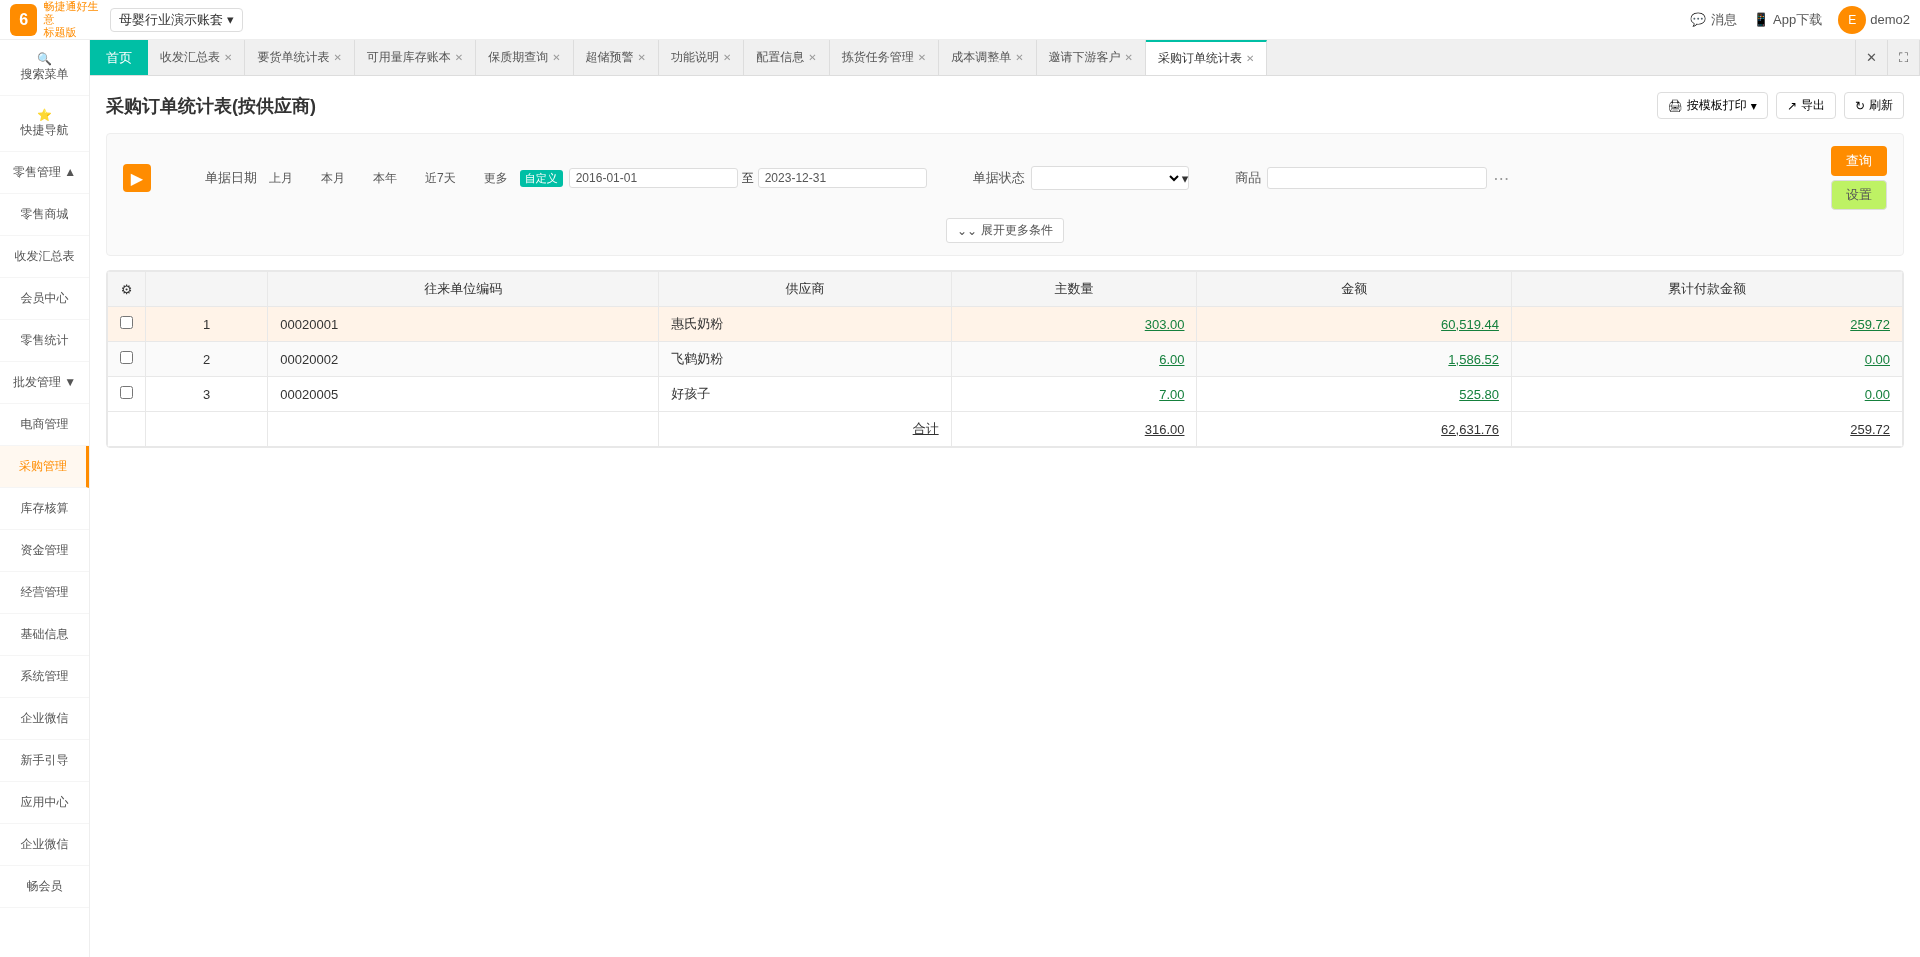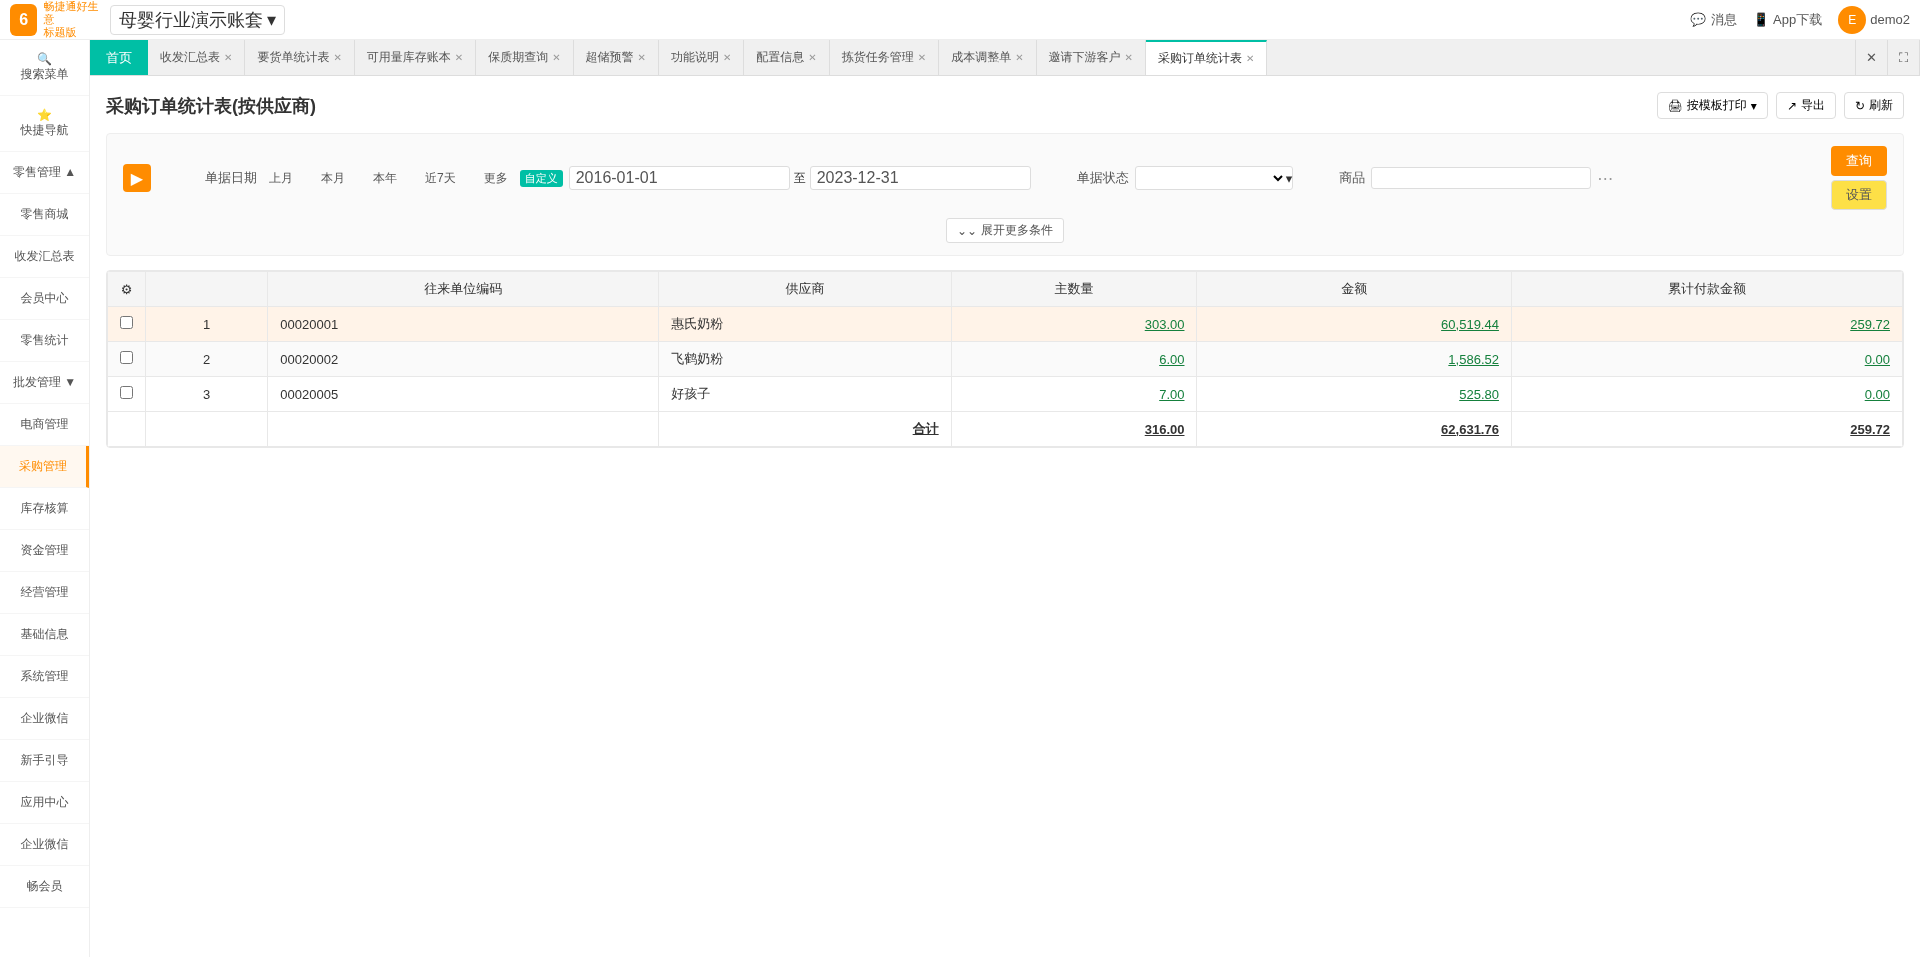--- a/index.html
+++ b/index.html
@@ -4,21 +4,21 @@
   <style>
     * { box-sizing: border-box; margin: 0; padding: 0; }
     body { font-family: "Microsoft YaHei", "PingFang SC", Arial, sans-serif; font-size: 13px; background: #f5f5f5; color: #333; }
 
     
     .app-container { display: flex; flex-direction: column; height: 957px; overflow: hidden; }
     .top-bar { display: flex; align-items: center; background: #fff; height: 40px; border-bottom: 1px solid #eee; padding: 0 10px; }
     .logo-area { display: flex; align-items: center; width: 90px; gap: 6px; }
     .logo-icon { width: 32px; height: 32px; background: #ff8c00; border-radius: 6px; display: flex; align-items: center; justify-content: center; color: white; font-size: 16px; font-weight: bold; }
     .logo-text { font-size: 11px; color: #ff8c00; line-height: 1.2; }
-    .workspace-selector { display: flex; align-items: center; gap: 4px; font-size: 18px; color: #333; cursor: pointer; border: 1px solid #ddd; border-radius: 4px; padding: 2px 8px; margin-left: 10px; }
+    .workspace-selector { display: flex; align-items: center; gap: 4px; font-size: 13px; color: #333; cursor: pointer; border: 1px solid #ddd; border-radius: 4px; padding: 2px 8px; margin-left: 10px; }
     .top-right { margin-left: auto; display: flex; align-items: center; gap: 16px; }
     .top-right-item { display: flex; align-items: center; gap: 4px; cursor: pointer; color: #555; font-size: 13px; }
     .avatar { width: 28px; height: 28px; border-radius: 50%; background: #ff8c00; display: flex; align-items: center; justify-content: center; color: white; font-size: 12px; }
 
     
     .main-layout { display: flex; flex: 1; overflow: hidden; }
 
     
     .sidebar { width: 90px; background: #fff; border-right: 1px solid #eee; display: flex; flex-direction: column; overflow-y: auto; }
     .sidebar-item { padding: 12px 6px; text-align: center; cursor: pointer; font-size: 12px; color: #555; border-bottom: 1px solid #f5f5f5; }
@@ -49,42 +49,42 @@
     .btn-refresh { display: flex; align-items: center; gap: 4px; border: 1px solid #ddd; background: #fff; padding: 4px 10px; border-radius: 4px; cursor: pointer; font-size: 12px; }
 
     
     .filter-area { background: #fafafa; border: 1px solid #eee; border-radius: 4px; padding: 12px 16px; margin-bottom: 14px; position: relative; }
     .filter-row { display: flex; align-items: center; gap: 16px; flex-wrap: wrap; }
     .filter-item { display: flex; align-items: center; gap: 6px; }
     .filter-label { color: #555; font-size: 13px; white-space: nowrap; margin-left: 30px; }
     .filter-date-shortcuts { display: flex; gap: 16px; }
     .date-shortcut { padding: 2px 6px; font-size: 12px; cursor: pointer; color: #555; border-radius: 2px; }
     .date-range { display: flex; align-items: center; gap: 4px; font-size: 12px; }
-    .date-input { border: 1px solid #ddd; border-radius: 3px; padding: 2px 6px; font-size: 16px; color: #555; background: #fff; }
+    .date-input { border: 1px solid #ddd; border-radius: 3px; padding: 2px 6px; font-size: 12px; color: #555; background: #fff; }
     .custom-badge { background: #00bfa5; color: white; font-size: 11px; padding: 1px 5px; border-radius: 3px; }
     .filter-select { border: 1px solid #ddd; border-radius: 3px; padding: 3px 8px; font-size: 12px; background: #fff; min-width: 150px; }
     .filter-expand { display: flex; align-items: center; justify-content: center; margin-top: 8px; }
     .expand-btn { display: flex; align-items: center; gap: 4px; color: #555; font-size: 12px; cursor: pointer; padding: 3px 10px; border: 1px solid #ddd; border-radius: 3px; background: #fff; }
     .filter-toggle-btn { width: 28px; height: 28px; background: #ff8c00; border-radius: 4px; display: flex; align-items: center; justify-content: center; cursor: pointer; color: white; font-size: 16px; margin-right: 8px; }
     .btn-query { background: #ff8c00; color: white; border: none; padding: 6px 4px; border-radius: 4px; cursor: pointer; font-size: 13px; }
-    .btn-settings { background: #fde047; color: #555; border: 1px solid #ddd; padding: 5px 14px; border-radius: 4px; cursor: pointer; font-size: 13px; }
+    .btn-settings { background: #bef264; color: #555; border: 1px solid #ddd; padding: 5px 14px; border-radius: 4px; cursor: pointer; font-size: 13px; }
     .right-btns { display: flex; flex-direction: column; gap: 4px; margin-left: auto; }
     .search-more-icon { color: #999; cursor: pointer; font-size: 16px; }
     .select-with-arrow { display: flex; align-items: center; border: 1px solid #ddd; border-radius: 3px; background: #fff; }
     .select-with-arrow select { border: none; outline: none; padding: 3px 8px; font-size: 12px; background: transparent; min-width: 150px; }
 
     
     .data-table { width: 100%; border-collapse: collapse; margin-bottom: 0; }
     .data-table th { background: #f5f5f5; border: 1px solid #e8e8e8; padding: 8px 12px; text-align: center; font-size: 13px; font-weight: normal; color: #333; }
     .data-table td { border: 1px solid #e8e8e8; padding: 8px 12px; font-size: 13px; color: #333; }
     .data-table tr:nth-child(odd) td { background: #fff; }
     .data-table tr:nth-child(even) td { background: #fafafa; }
     .data-table tr.highlighted td { background: #fff3e8; }
     .data-table td.numeric { text-align: right; color: #15803d; text-decoration: underline; cursor: pointer; }
-    .data-table tfoot td { background: #fdf3e8; font-weight: bold; border: 1px solid #e8e8e8; padding: 8px 12px; }
+    .data-table tfoot td { background: #fdf3e8; font-weight: normal; border: 1px solid #e8e8e8; padding: 8px 12px; }
     .data-table tfoot td.numeric { text-align: right; color: #333; }
     .checkbox-cell { text-align: center; }
     .row-num { color: #555; text-align: center; }
     .table-container { border: 1px solid #e8e8e8; border-radius: 4px; overflow: hidden; }
 
     
     .th-settings { width: 30px; }
   </style>
 </head>
 <body>

